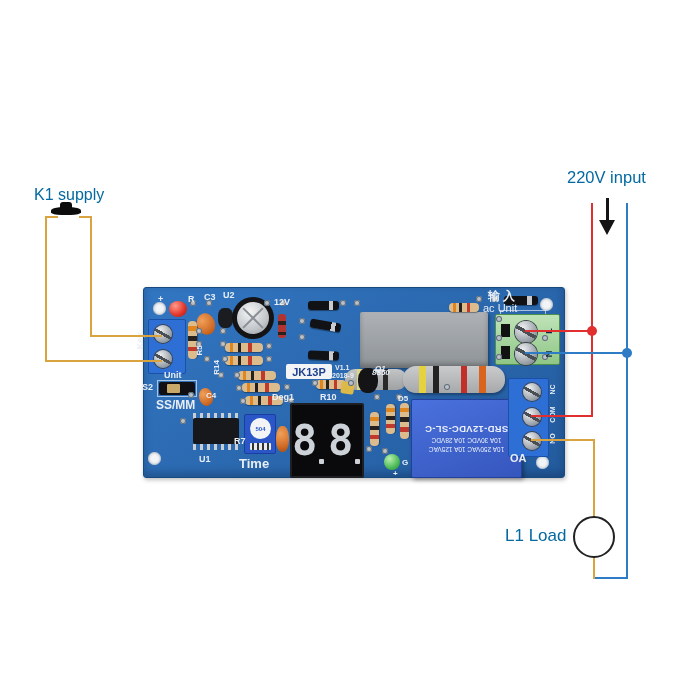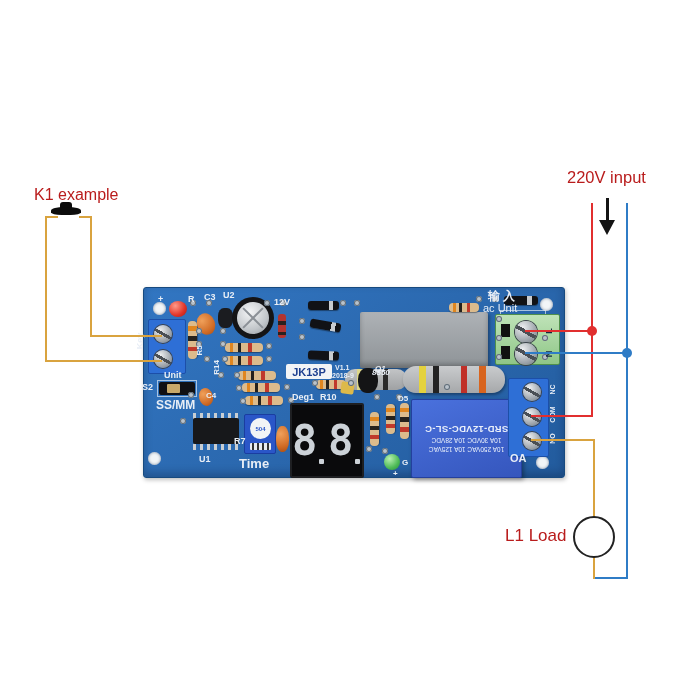--- a/index.html
+++ b/index.html
@@ -1,21 +1,21 @@
 <!DOCTYPE html>
 <html><head>
 <meta charset="utf-8">
 <style>
   *{box-sizing:border-box;margin:0;padding:0}
   html,body{background:#fff}
   .canvas{position:relative;width:700px;height:700px;background:#ffffff;overflow:hidden;
           font-family:"Liberation Sans",sans-serif}
   .title{position:absolute;left:32px;top:28px;width:630px;font-size:22px;font-weight:bold;
          color:#1981d6;line-height:1.2;letter-spacing:.2px}
-  .lbl{position:absolute;color:#b91c1c;font-size:16px;z-index:10;white-space:nowrap}
+  .lbl{position:absolute;color:#0369a1;font-size:16px;z-index:10;white-space:nowrap}
   .wire{position:absolute;z-index:5}
   .wire.orange{background:#d9a33f}
   .wire.red{background:#e12f2f}
   .wire.blue{background:#2f7cc6}
   .dot{position:absolute;width:10px;height:10px;border-radius:50%;z-index:6}
   .module{position:absolute;left:143px;top:287px;width:422px;height:191px;z-index:2;
           background:linear-gradient(145deg,#3276c2,#2a67ad 55%,#225b9d);
           border:1px solid #174a7f;border-radius:3px;
           box-shadow:inset 0 -4px 8px rgba(0,10,30,.25), 1px 2px 4px rgba(0,0,0,.25)}
   .hole{position:absolute;width:13px;height:13px;border-radius:50%;background:#f2f5f7;
@@ -44,21 +44,21 @@
   .display{display:flex;align-items:center;justify-content:center;gap:2px}
   .digit{font-family:"DejaVu Sans Mono",monospace;font-size:42px;font-weight:bold;color:#ccd2d8;line-height:1}
   .dp{width:5px;height:5px;background:#ccd2d8;align-self:flex-end;margin:0 2px 12px 0;border-radius:1px}
 </style>
 </head>
 <body>
 
 <div class="canvas">
 
 
-  <div class="lbl" style="left:34px;top:186px">K1 example</div>
+  <div class="lbl" style="left:34px;top:186px">K1 supply</div>
   <div>
     <div style="position:absolute;left:60px;top:202px;width:12px;height:7px;background:#0c0c0c;border-radius:3px 3px 0 0;z-index:6"></div>
     <div style="position:absolute;left:51px;top:207px;width:30px;height:8px;background:#0c0c0c;border-radius:45% 45% 35% 35%;z-index:6"></div>
   </div>
 
   <div class="wire orange" style="left:46px;top:216px;width:12px;height:2px"></div>
   <div class="wire orange" style="left:79px;top:216px;width:13px;height:2px"></div>
   <div class="wire orange" style="left:45px;top:216px;width:2px;height:146px"></div>
   <div class="wire orange" style="left:45px;top:360px;width:117px;height:2px"></div>
   <div class="wire orange" style="left:90px;top:216px;width:2px;height:121px"></div>
@@ -133,21 +133,21 @@
     <div class="res" style="left:98px;top:95px;width:38px"></div>
     <div class="res" style="left:101px;top:108px;width:38px"></div>
     <div style="position:absolute;left:134px;top:26px;width:8px;height:24px;border-radius:3px;background:linear-gradient(180deg,#b23430 0 30%,#2a211e 30% 45%,#b23430 45% 75%,#2a211e 75% 88%,#b23430 88% 100%)"></div>
     <div class="diode" style="left:164px;top:13px;width:31px"></div>
     <div class="diode" style="left:166px;top:33px;width:31px;transform:rotate(10deg)"></div>
     <div class="diode" style="left:164px;top:63px;width:31px;transform:rotate(2deg)"></div>
 
     <div style="position:absolute;left:142px;top:76px;width:46px;height:15px;background:#f2f4f6;border-radius:2px;display:flex;align-items:center;justify-content:center;font-size:11px;font-weight:bold;color:#1d3f8f">JK13P</div>
     <div class="silk" style="left:191px;top:76px;font-size:7px">V1.1</div>
     <div class="silk" style="left:188px;top:84px;font-size:7px">2018-9</div>
-    <div class="silk" style="left:148px;top:104px">Deg1</div>
+    <div class="silk" style="left:128px;top:104px">Deg1</div>
     <div class="silk" style="left:176px;top:104px">R10</div>
     <div class="res" style="left:172px;top:92px;width:30px"></div>
 
     <div class="display" style="position:absolute;left:146px;top:115px;width:74px;height:75px;background:#0a0a0c;border:2px solid #1e1f22;border-radius:2px">
       <span class="digit">8</span>
         <span class="dp"></span>
       <span class="digit">8</span>
         <span class="dp"></span>
     </div>
 

